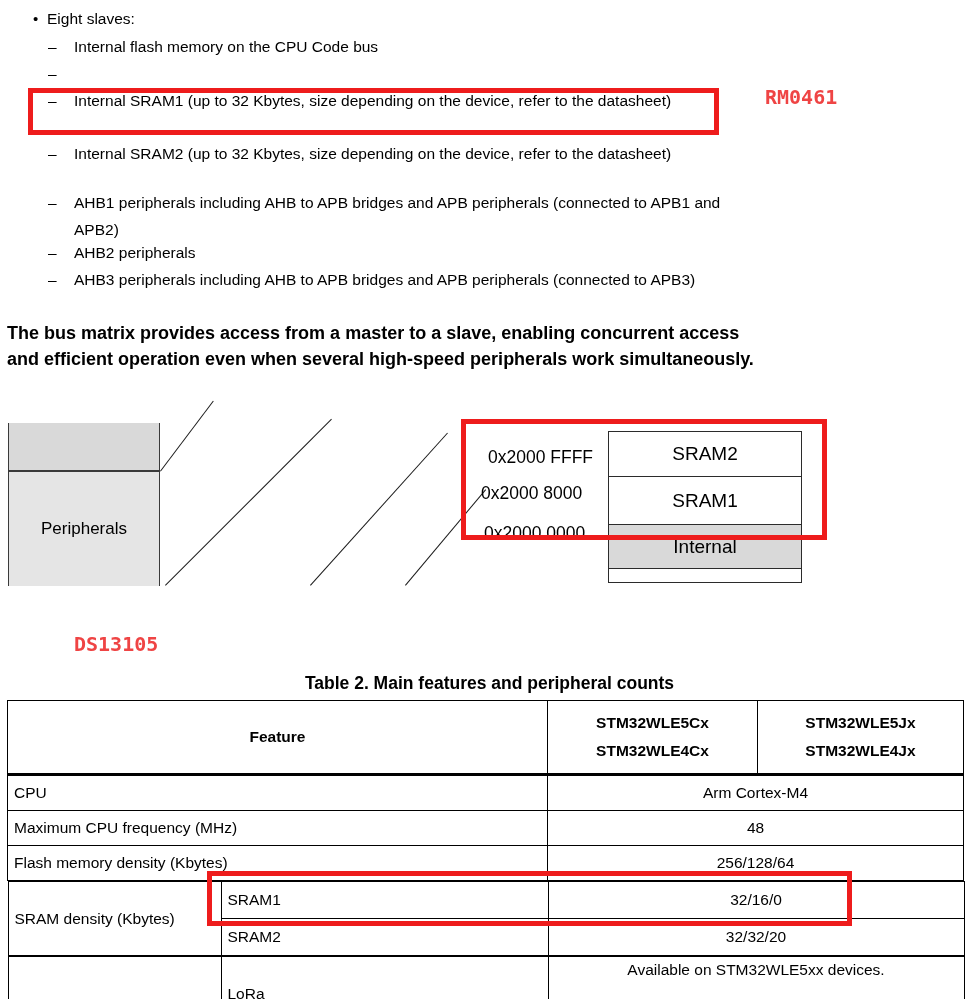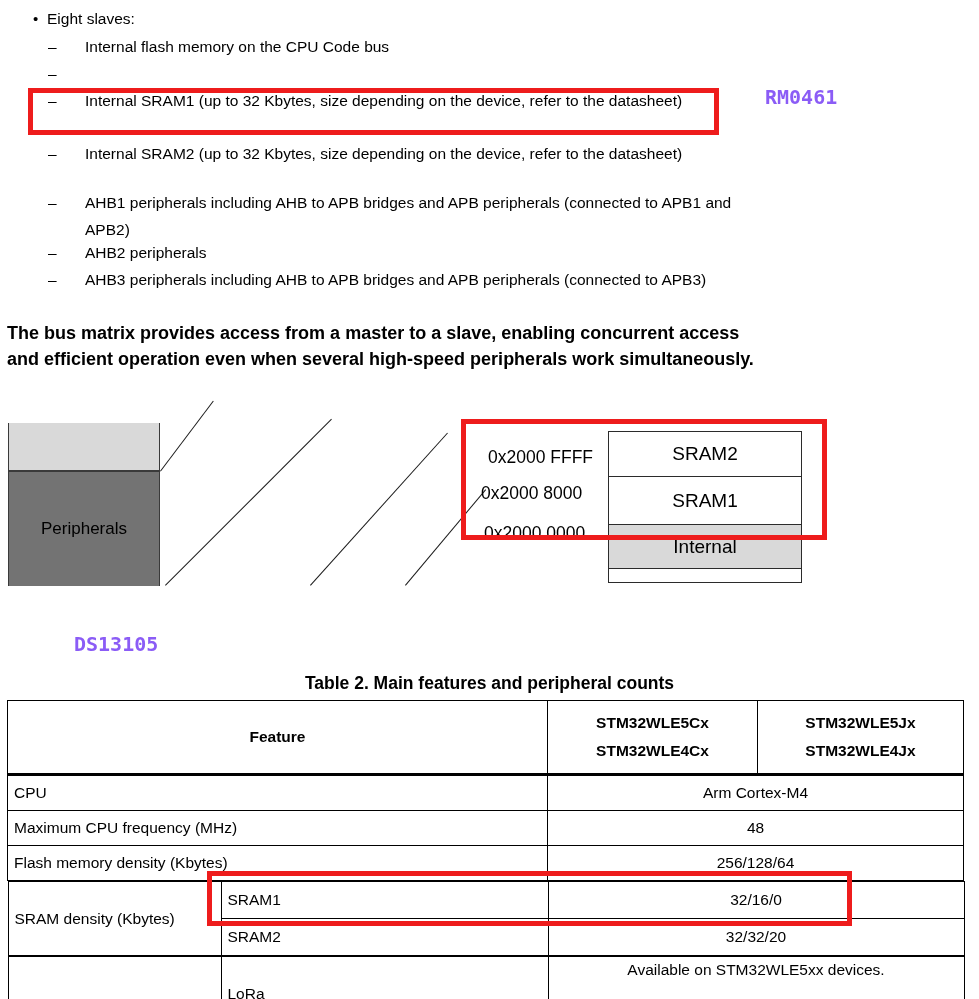--- a/index.html
+++ b/index.html
@@ -42,21 +42,21 @@
     flex: 0 0 20px;
     font-size: 15.5px;
     line-height: 26.5px;
   }
   .bullet-text {
     display: block;
   }
 
   .lvl1 { left: 33px; }
   .lvl2 { left: 48px; }
-  .lvl2 .bullet-text { margin-left: 17px; max-width: 690px; }
+  .lvl2 .bullet-text { margin-left: 6px; max-width: 690px; }
 
   
   #bus-paragraph {
     position: absolute;
     left: 7px;
     top: 320px;
     width: 760px;
     font-size: 18px;
     line-height: 26px;
     color: #000;
@@ -68,21 +68,21 @@
     position: absolute;
     left: 0;
     top: 415px;
     width: 979px;
     height: 170px;
   }
   .dia-box {
     position: absolute;
     box-sizing: border-box;
     border: 1.6px solid #3a3a3a;
-    background: #737373;
+    background: #e5e5e5;
     display: flex;
     align-items: center;
     justify-content: center;
     font-size: 17px;
     color: #000;
   }
   .gray { background: #d9d9d9; }
 
   #periph-gray {
     left: 8px; top: 8px; width: 152px; height: 48px;
@@ -138,21 +138,21 @@
     border: 5px solid #ee1c1c;
     background: transparent;
     pointer-events: none;
   }
   #red-sram1-bullet { left: 28px;  top: 88px;  width: 691px; height: 47px; }
   #red-memmap      { left: 461px; top: 419px; width: 366px; height: 121px; }
   #red-table-sram1 { left: 207px; top: 871px; width: 645px; height: 55px; }
 
   .red-label {
     position: absolute;
-    color: #8b5cf6;
+    color: #ef4444;
     font-family: "DejaVu Sans Mono", monospace;
     font-weight: bold;
     font-size: 20px;
     letter-spacing: 0px;
     white-space: nowrap;
   }
   #label-rm0461 { left: 765px; top: 85px; }
   #label-ds13105 { left: 74px; top: 632px; }
 
   

